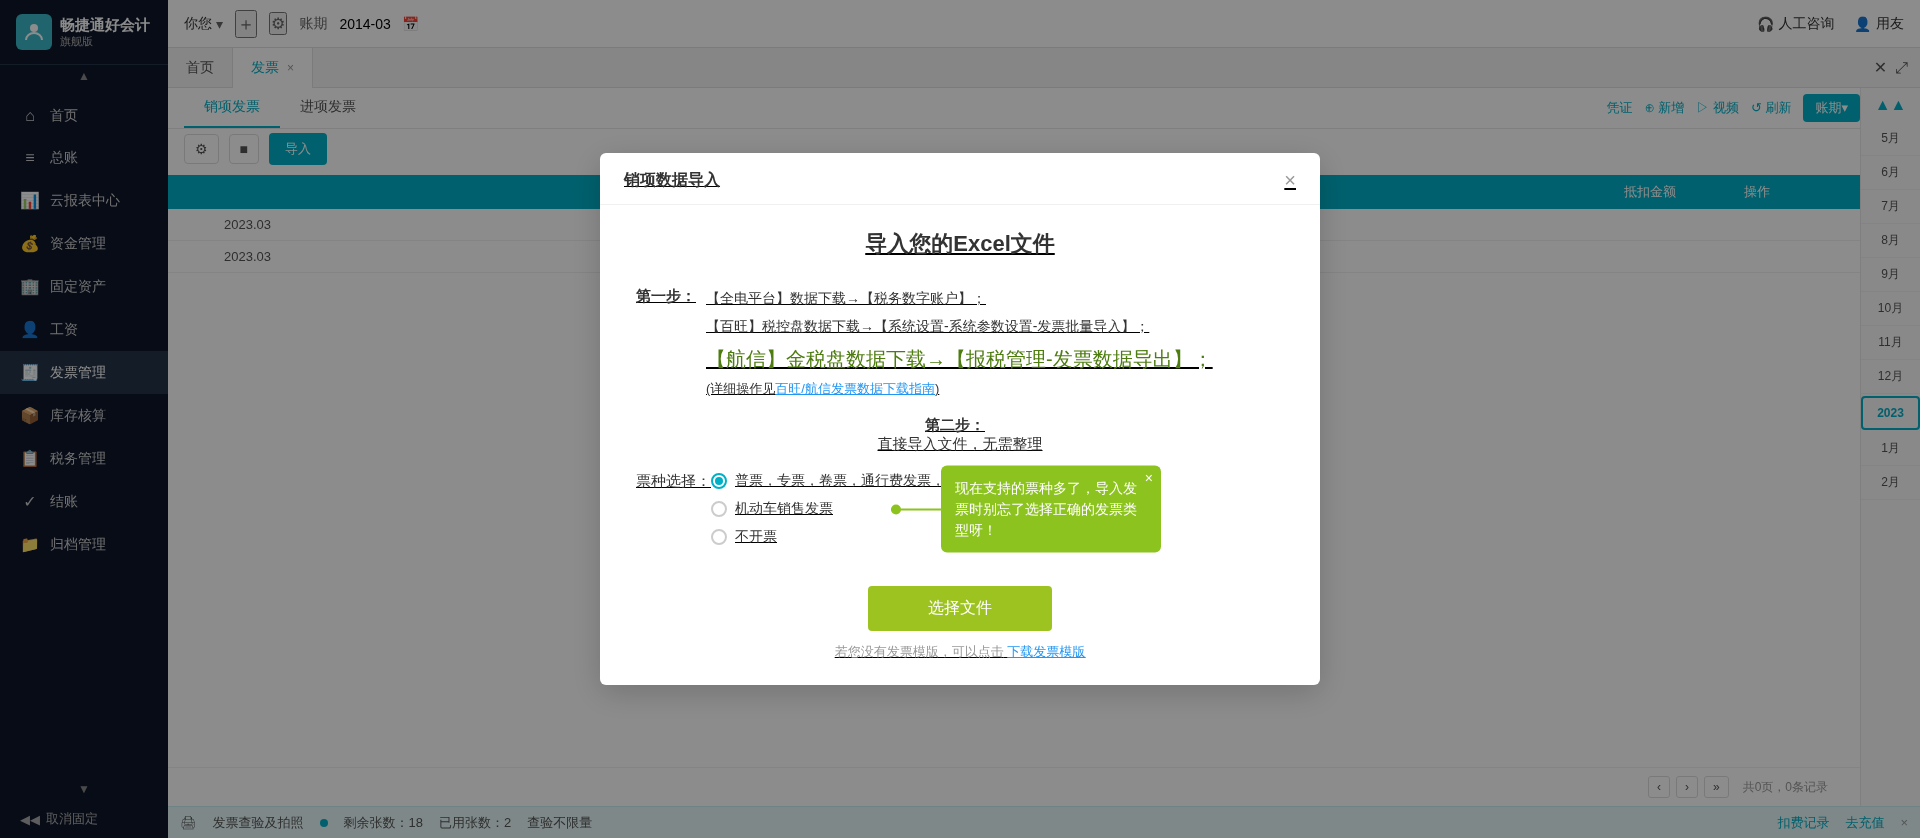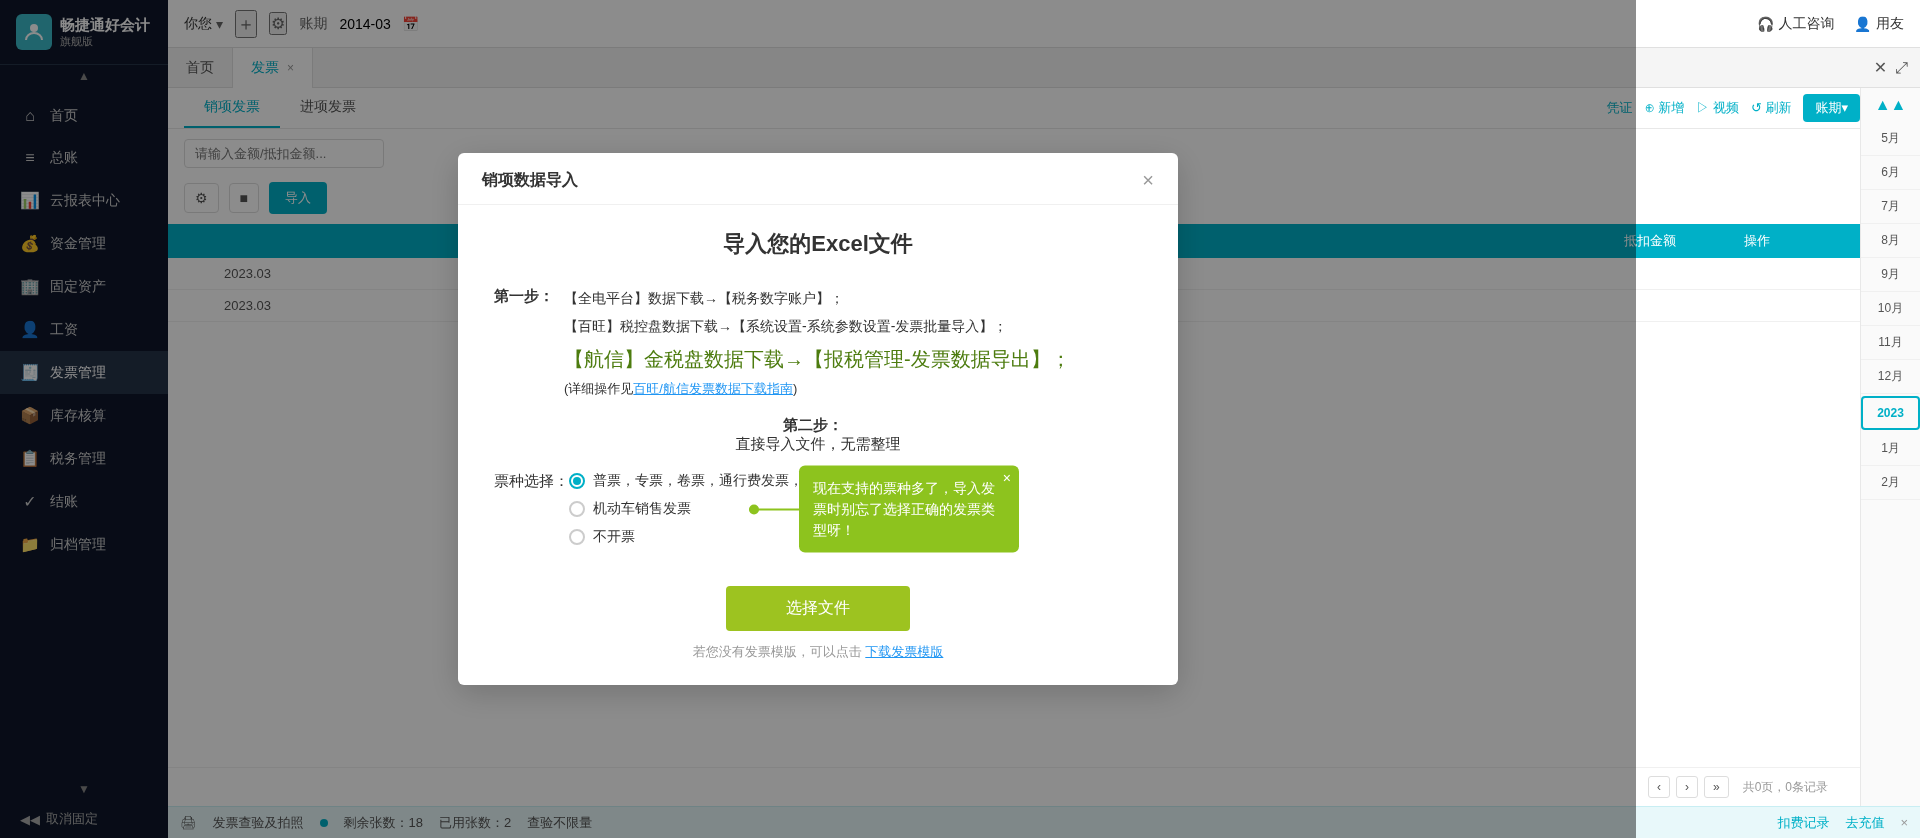--- a/index.html
+++ b/index.html
@@ -49,21 +49,21 @@
     .invoice-action-row { display: flex; align-items: center; gap: 10px; padding: 4px 16px 10px; }
     .btn-teal { background: #00b0c7; color: #fff; border: none; border-radius: 4px; padding: 7px 16px; font-size: 13px; cursor: pointer; display: flex; align-items: center; gap: 4px; }
     .btn-icon { background: none; border: 1px solid #ddd; border-radius: 4px; padding: 6px 10px; font-size: 14px; cursor: pointer; color: #555; }
     .corner-btn { background: none; border: none; font-size: 16px; cursor: pointer; color: #555; }
     .period-btn { background: #00b0c7; color: #fff; border: none; border-radius: 4px; padding: 5px 12px; font-size: 13px; cursor: pointer; }
 
     
     .bottom-bar { height: 32px; background: #e8f8fa; border-top: 1px solid #c8eef3; display: flex; align-items: center; padding: 0 12px; gap: 16px; font-size: 13px; color: #555; }
 
     
-    .overlay { position: fixed; top: 0; left: 0; width: 1636px; height: 838px; background: rgba(0,0,0,0.45); z-index: 100; display: flex; align-items: center; justify-content: center; }
+    .overlay { position: fixed; top: 0; left: 0; width: 1920px; height: 838px; background: rgba(0,0,0,0.45); z-index: 100; display: flex; align-items: center; justify-content: center; text-decoration: underline; }
 
     
     .dialog { background: #fff; border-radius: 6px; width: 720px; max-height: 680px; box-shadow: 0 8px 32px rgba(0,0,0,0.18); display: flex; flex-direction: column; position: relative; z-index: 101; }
     .dialog-header { display: flex; align-items: center; justify-content: space-between; padding: 16px 24px 12px; border-bottom: 1px solid #f0f0f0; }
     .dialog-title { font-size: 16px; font-weight: 600; color: #333; }
     .dialog-close { background: none; border: none; font-size: 20px; color: #999; cursor: pointer; }
     .dialog-body { padding: 24px 36px; flex: 1; overflow-y: auto; }
     .dialog-main-title { text-align: center; font-size: 22px; font-weight: 600; color: #333; margin-bottom: 28px; }
     .dialog-step { margin-bottom: 18px; }
     .radio-group { display: flex; flex-direction: column; gap: 10px; }
@@ -220,23 +220,20 @@
             </div>
             <div class="content-right-toolbar">
               <span class="toolbar-link">凭证</span>
               <span class="toolbar-link">⊕ 新增</span>
               <span class="toolbar-link">▷ 视频</span>
               <span class="toolbar-link">↺ 刷新</span>
               <button class="period-btn">账期▾</button>
             </div>
           </div>
 
-          <div class="invoice-search-bar">
-            <input class="invoice-search-input" placeholder="请输入金额/抵扣金额..." style="">
-          </div>
 
           <div class="invoice-action-row">
             <button class="btn-icon">⚙</button>
             <button class="btn-icon">■</button>
             <button class="btn-teal">导入</button>
           </div>
 
           <div style="display:grid; grid-template-columns:40px 1fr 120px 100px; background:#00b0c7; color:#fff; padding:8px 16px; font-size:13px;">
             <div></div>
             <div></div>

